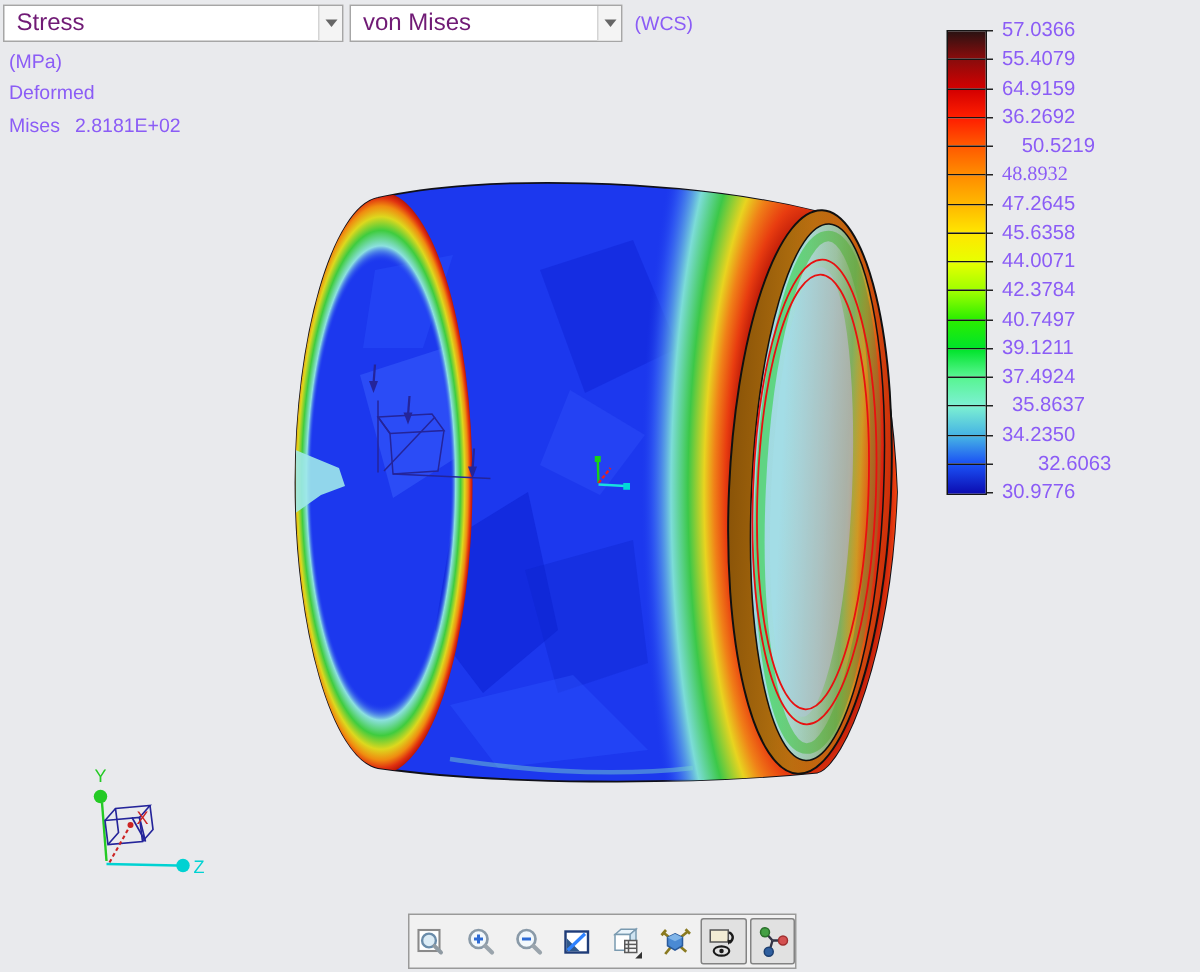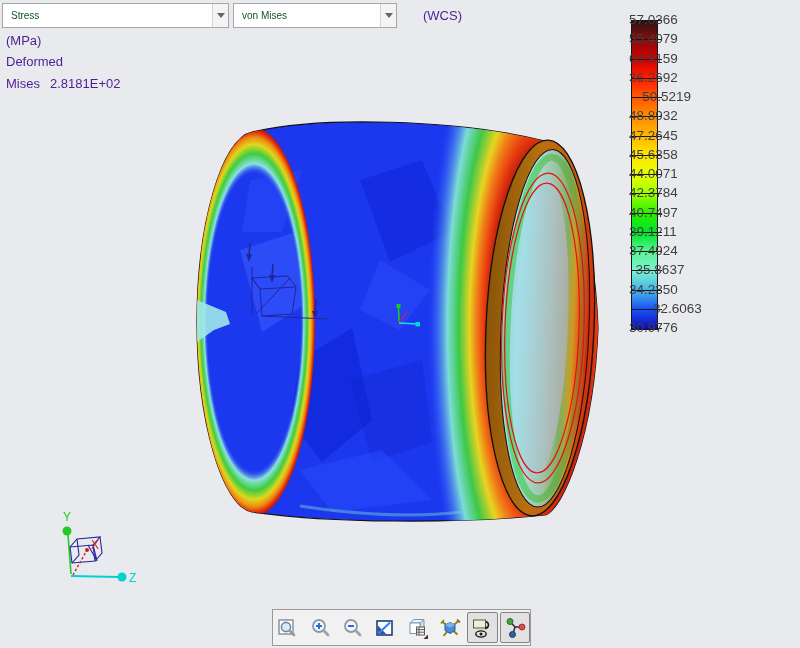--- a/index.html
+++ b/index.html
@@ -2,43 +2,43 @@
 <html><head>
 <meta charset="utf-8">
 <style>
   html,body{margin:0;padding:0;}
   body{font-family:"Liberation Sans",sans-serif;}
   #stage{position:relative;width:800px;height:648px;background:#e9eaed;overflow:hidden;}
 
   
   .dropdown{position:absolute;top:3px;height:25px;background:#fff;border:1px solid #a6a6a6;
             display:flex;align-items:center;box-sizing:border-box;cursor:default;}
-  .dd-text{flex:1;font-size:10px;color:#14532d;padding-left:8px;white-space:nowrap;overflow:hidden;}
+  .dd-text{flex:1;font-size:16px;color:#701a75;padding-left:8px;white-space:nowrap;overflow:hidden;}
   .dd-arrow{width:15px;align-self:stretch;background:#f4f4f4;border-left:1px solid #d4d4d4;
             display:flex;align-items:center;justify-content:center;}
   .dd-arrow i{display:block;width:0;height:0;border-left:4px solid transparent;
               border-right:4px solid transparent;border-top:5px solid #666;}
   #dd-result{left:2px;width:227px;}
-  #dd-component{left:233px;width:164px;}
-  .navy{color:#4c1d95;font-size:13px;}
+  #dd-component{left:233px;width:182px;}
+  .navy{color:#8b5cf6;font-size:13px;}
   #wcs{position:absolute;left:423px;top:8px;}
   .info-line{position:absolute;left:6px;white-space:pre;}
   #line-units{top:33px;}
   #line-deformed{top:54px;}
   #line-scale{top:76px;}
   #line-loadset{top:97px;}
   .gap8{display:inline-block;width:10px;}
   .gap12{display:inline-block;width:14px;}
 
   
   #legend-bar{position:absolute;left:631px;top:20px;width:25px;height:308px;
               border:1px solid #151515;box-sizing:content-box;}
   .lg-band{width:100%;box-sizing:border-box;}
   .lg-tick{position:absolute;width:4px;height:1px;background:#222;left:658px;}
-  .lg-label{position:absolute;left:629px;width:62px;height:16px;font-size:13.5px;color:#404040;white-space:nowrap;}
+  .lg-label{position:absolute;left:668px;width:62px;height:16px;font-size:13.5px;color:#8b5cf6;white-space:nowrap;}
 
   
   #toolbar{position:absolute;left:272px;top:609px;width:259px;height:37px;background:#f1f1f1;
            border:1px solid #9a9a9a;box-sizing:border-box;display:flex;align-items:center;
            justify-content:center;gap:2px;}
   .tbtn{width:29px;height:29px;display:flex;align-items:center;justify-content:center;
         border:1px solid transparent;border-radius:2px;cursor:pointer;}
   .tbtn.active{background:#e1e1e1;border:1px solid #838383;}
   .tbtn svg{width:24px;height:24px;display:block;}
 
@@ -231,21 +231,21 @@
       <div class="lg-label" style="top: 12px;">57.0366</div>
       <div class="lg-tick" style="top: 39px;"></div>
       <div class="lg-label" style="top: 31px;">55.4079</div>
       <div class="lg-tick" style="top: 59px;"></div>
       <div class="lg-label" style="top: 51px;">64.9159</div>
       <div class="lg-tick" style="top: 78px;"></div>
       <div class="lg-label" style="top: 70px;">36.2692</div>
       <div class="lg-tick" style="top: 97px;"></div>
       <div class="lg-label" style="top: 89px; text-align: right;">50.5219</div>
       <div class="lg-tick" style="top: 116px;"></div>
-      <div class="lg-label" style="top: 108px;">48.8932</div>
+      <div class="lg-label" style="top: 108px; font-family: Liberation Serif, serif;">48.8932</div>
       <div class="lg-tick" style="top: 136px;"></div>
       <div class="lg-label" style="top: 128px;">47.2645</div>
       <div class="lg-tick" style="top: 155px;"></div>
       <div class="lg-label" style="top: 147px;">45.6358</div>
       <div class="lg-tick" style="top: 174px;"></div>
       <div class="lg-label" style="top: 166px;">44.0071</div>
       <div class="lg-tick" style="top: 193px;"></div>
       <div class="lg-label" style="top: 185px;">42.3784</div>
       <div class="lg-tick" style="top: 213px;"></div>
       <div class="lg-label" style="top: 205px;">40.7497</div>

